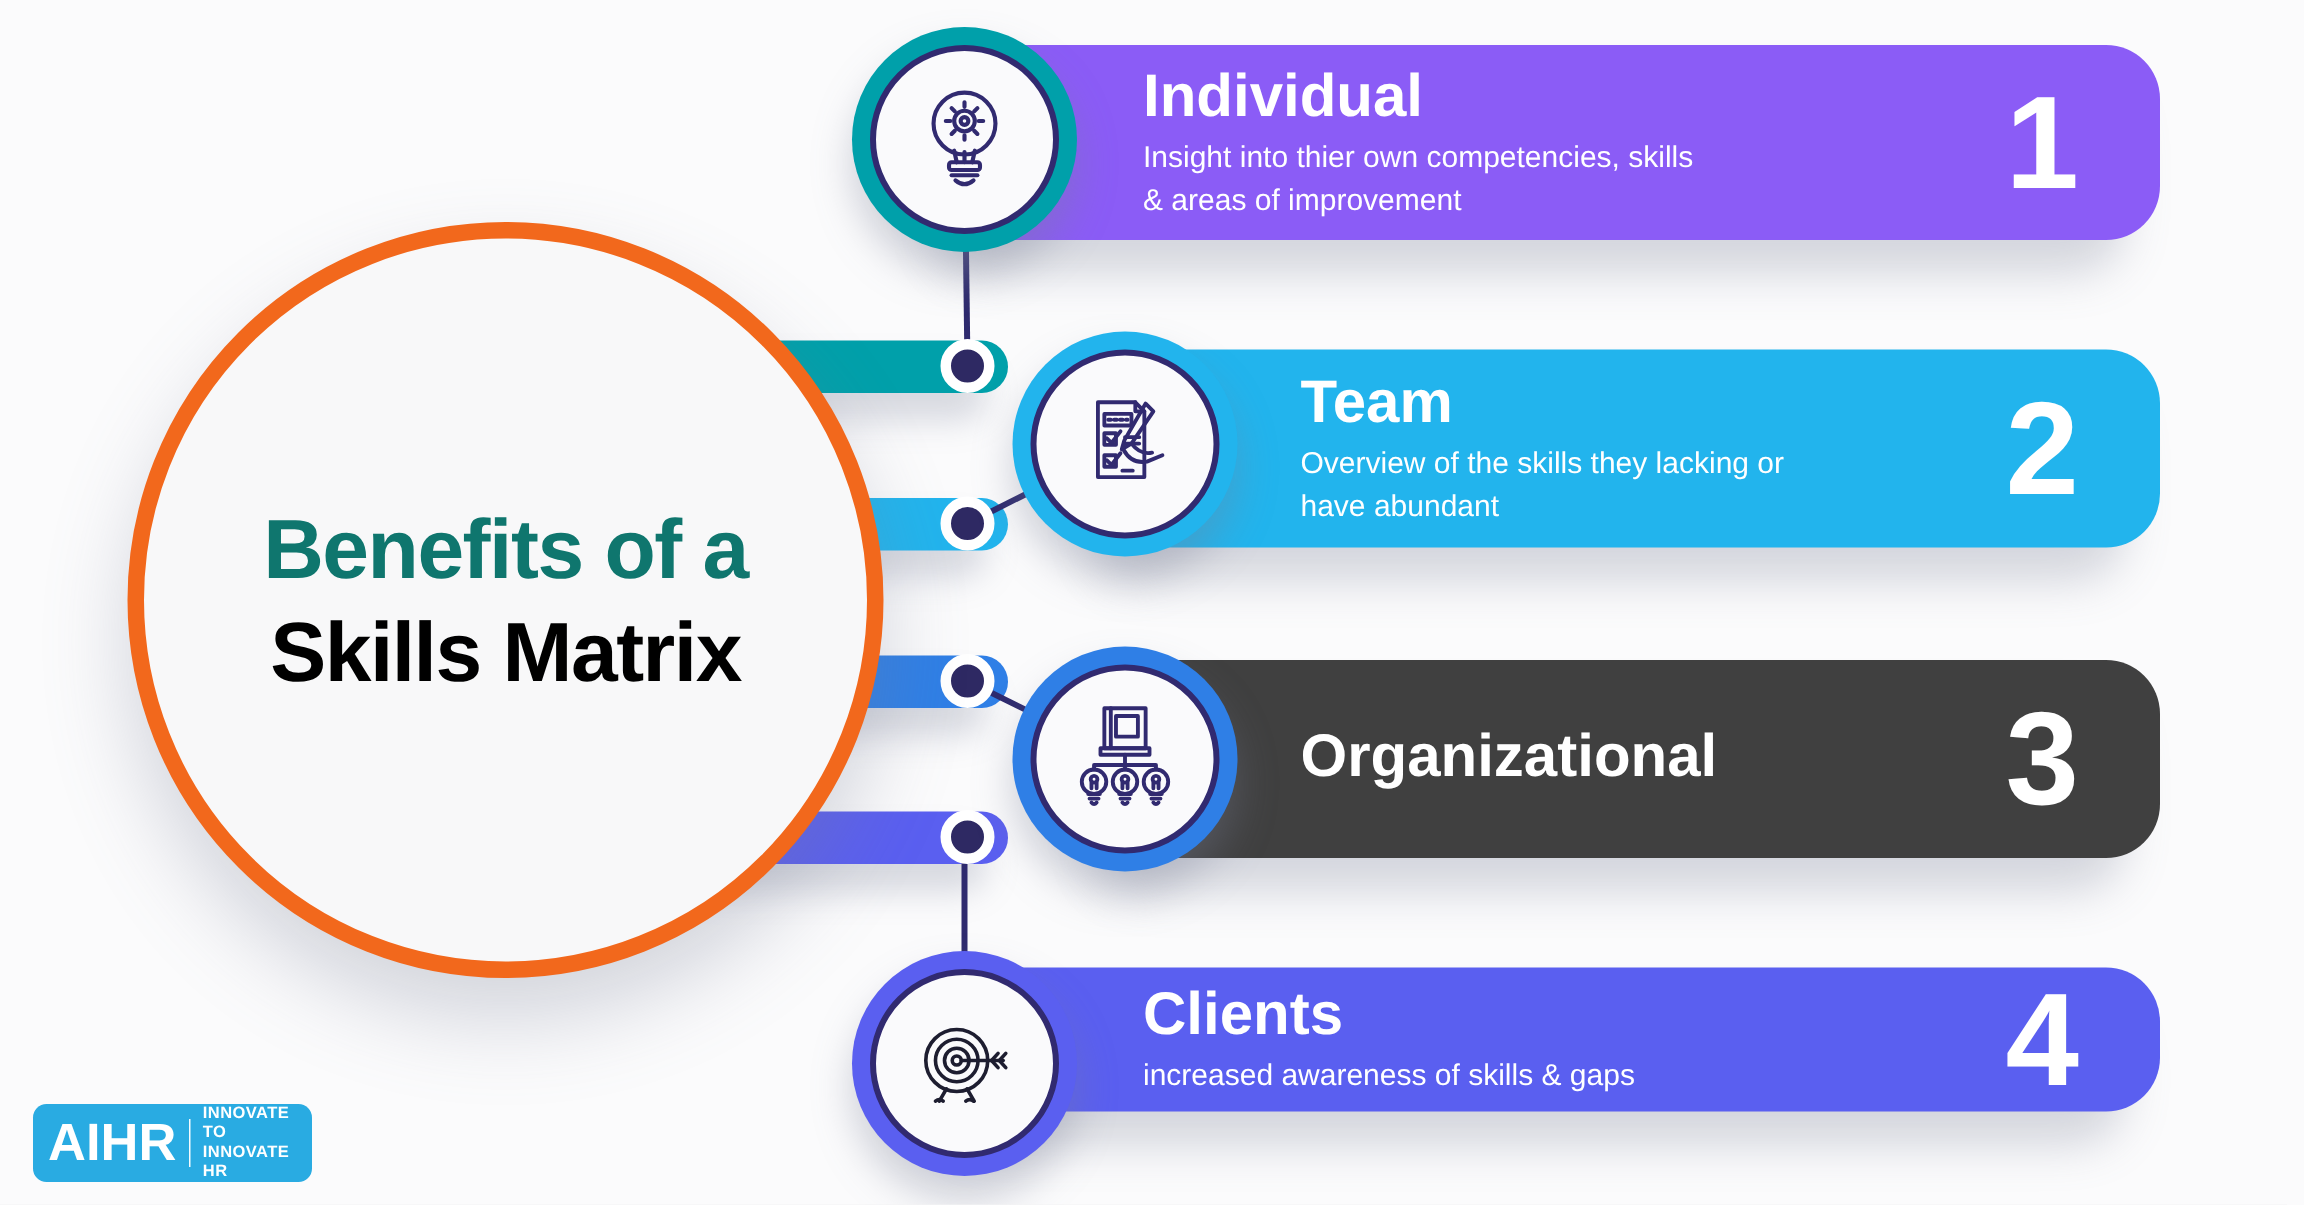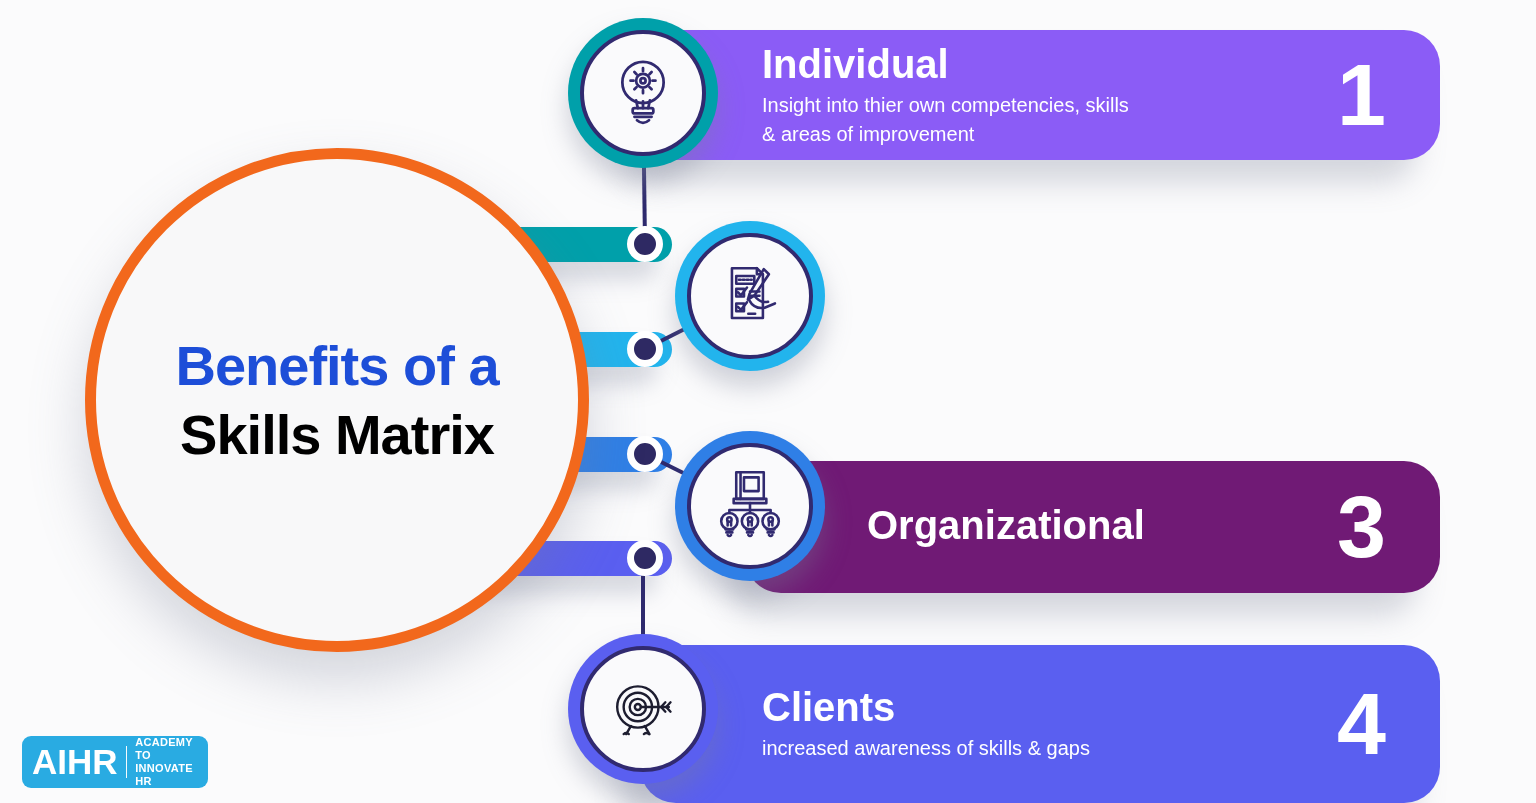--- a/index.html
+++ b/index.html
@@ -17,21 +17,21 @@
   
   .dot{position:absolute;width:22px;height:22px;border-radius:50%;border:7px solid #FFFFFF;z-index:3;}
   .dot1{left:627px;top:226px}.dot2{left:627px;top:331px}.dot3{left:627px;top:436px}.dot4{left:627px;top:540px}
 
   
   .bar{position:absolute;border-radius:36px;z-index:4;display:flex;flex-direction:column;justify-content:center;
        box-shadow:-20px 26px 30px -4px rgba(120,126,150,.30);}
   .bar1{left:640px;top:30px;width:800px;height:130px;}
   .bar2{left:745px;top:233px;width:695px;height:132px;}
   .bar3{left:745px;top:440px;width:695px;height:132px;}
-  .bar4{left:640px;top:645px;width:800px;height:158px;}
+  .bar4{left:640px;top:645px;width:800px;height:96px;}
   .bar-text{padding-left:122px;color:#fff;}
   .bar-heading{font-size:40px;font-weight:bold;line-height:44px;margin-bottom:5px;}
   .bar-desc{font-size:20px;line-height:29px;font-weight:normal;}
   .bar-desc span{display:block;white-space:nowrap;}
   .bar-num{position:absolute;right:54px;top:50%;transform:translateY(-50%);
            color:#fff;font-size:88px;font-weight:bold;line-height:88px;}
 
   
   .big-circle{position:absolute;left:85px;top:148px;width:482px;height:482px;border-radius:50%;
               border:11px solid #F2681C;background:#F8F8F9;z-index:5;
@@ -81,40 +81,50 @@
     <div class="bar-text">
       <div class="bar-heading">Individual</div>
       <div class="bar-desc">
         <span>Insight into thier own competencies, skills</span>
         <span>&amp; areas of improvement</span>
       </div>
     </div>
     <div class="bar-num">1</div>
   </div>
 
-
-  <div class="bar bar3" style="background-color: #701a75; margin-top: 21px;">
+  <div class="bar bar2" style="background-color: rgb(34, 180, 237);">
+    <div class="bar-text">
+      <div class="bar-heading">Team</div>
+      <div class="bar-desc">
+        <span>Overview of the skills they lacking or</span>
+        <span>have abundant</span>
+      </div>
+    </div>
+    <div class="bar-num">2</div>
+  </div>
+
+  <div class="bar bar3" style="background-color: #404040;">
     <div class="bar-text">
       <div class="bar-heading">Organizational</div>
     </div>
     <div class="bar-num">3</div>
   </div>
 
   <div class="bar bar4" style="background-color: rgb(90, 95, 240);">
     <div class="bar-text">
       <div class="bar-heading">Clients</div>
       <div class="bar-desc">
         <span>increased awareness of skills &amp; gaps</span>
       </div>
     </div>
     <div class="bar-num">4</div>
   </div>
 
   <div class="big-circle" style="border-color: rgb(242, 104, 28);">
-    <div class="title-line" style="color: #1d4ed8;">Benefits of a</div>
+    <div class="title-line" style="color: #0f766e;">Benefits of a</div>
     <div class="title-line" style="color: #000000;">Skills Matrix</div>
   </div>
 
   <div class="icon-circle ic1" style="background-color: rgb(0, 160, 170);">
     <div class="icon-inner">
       <span>
         <svg class="icon-svg" width="86" height="86" viewBox="0 0 100 100">
           <circle cx="50" cy="40" r="24"></circle>
           <path d="M42,61 L44,70 M50,62 V70 M58,61 L56,70"></path>
           <rect x="38" y="70" width="24" height="6" rx="2"></rect>
@@ -190,18 +200,18 @@
           <path d="M27.5,81.5 Q30.5,79 33.5,81.5 M51,81.5 Q54,79 57,81.5"></path>
         </svg>
       </span>
     </div>
   </div>
 
   <div class="logo" style="background-color: rgb(41, 171, 226);">
     <span class="logo-brand">AIHR</span>
     <span class="logo-divider"></span>
     <span class="logo-tagline">
-      <span>ACADEMY TO</span>
+      <span>INNOVATE TO</span>
       <span>INNOVATE HR</span>
     </span>
   </div>
 
 </div>
 
 </body></html>

